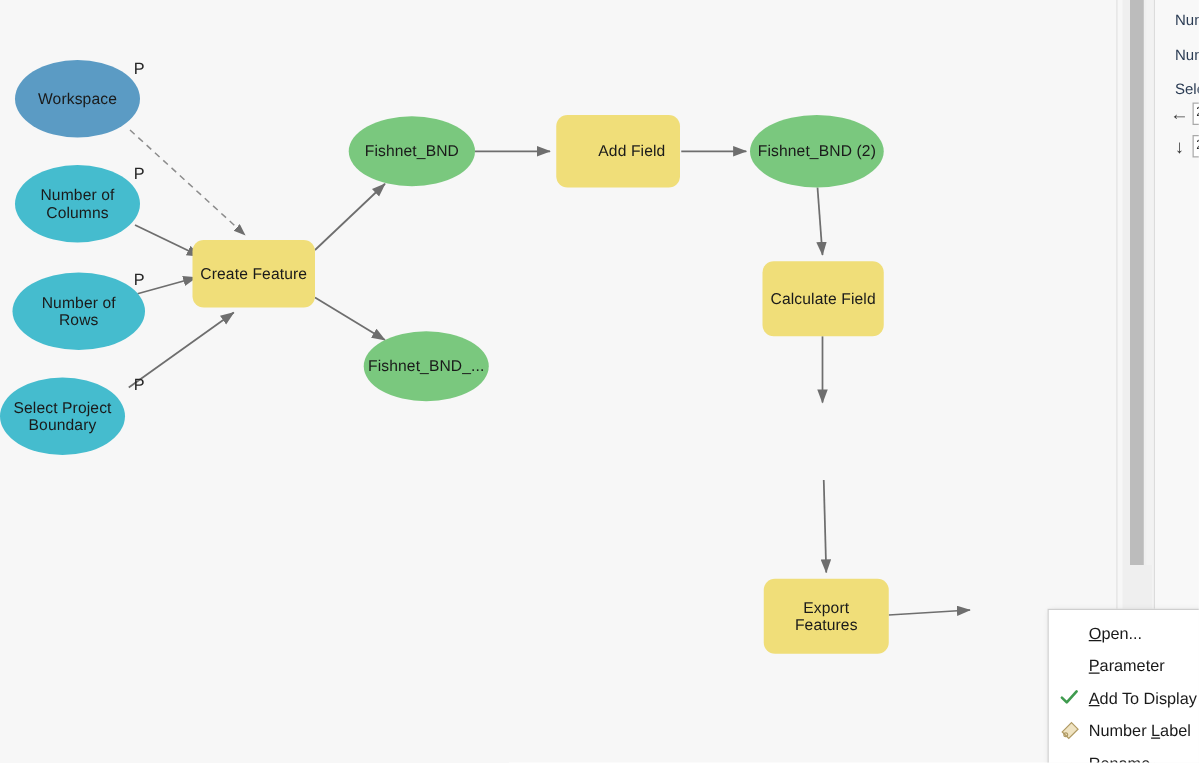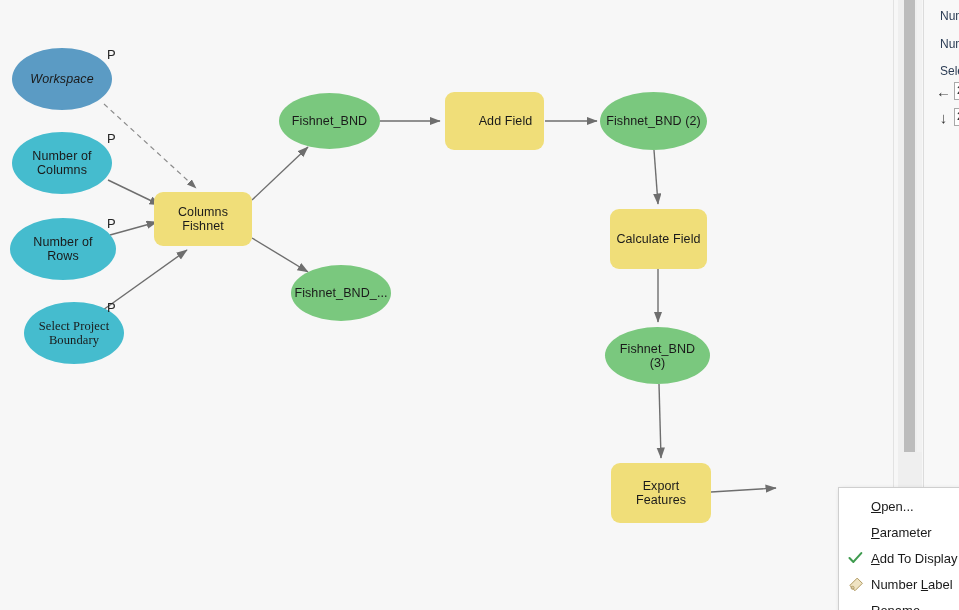--- a/index.html
+++ b/index.html
@@ -213,38 +213,38 @@
 
       <path d="M654,150 L658,204" stroke="#6e6e6e" stroke-width="1.4" fill="none" marker-end="url(#arw)"></path>
 
       <path d="M658,269 L658,322" stroke="#6e6e6e" stroke-width="1.4" fill="none" marker-end="url(#arw)"></path>
 
       <path d="M659,384 L661,458" stroke="#6e6e6e" stroke-width="1.4" fill="none" marker-end="url(#arw)"></path>
 
       <path d="M711,492 L776,488" stroke="#6e6e6e" stroke-width="1.4" fill="none" marker-end="url(#arw)"></path>
     </svg>
 
-    <div class="node ellipse var-blue-dark" style="left:12px;top:48px;width:100px;height:62px;font-style:italic;">
+    <div class="node ellipse var-blue-dark" style="left:12px;top:48px;width:100px;height:62px;">
       <span>Workspace</span>
     </div>
 
     <div class="node ellipse var-blue" style="left:10px;top:218px;width:106px;height:62px;">
       <span>Number of Rows</span>
     </div>
 
     <div class="node ellipse var-blue" style="left:12px;top:132px;width:100px;height:62px;">
       <span>Number of Columns</span>
     </div>
 
-    <div class="node ellipse var-blue" style="left:24px;top:302px;width:100px;height:62px;font-family:Liberation Serif, serif;">
+    <div class="node ellipse var-blue" style="left:0;top:302px;width:100px;height:62px;">
       <span>Select Project Boundary</span>
     </div>
 
     <div class="node tool" style="left:154px;top:192px;width:98px;height:54px;">
-      <span>Columns Fishnet</span>
+      <span>Create Feature</span>
     </div>
 
     <div class="node ellipse var-green" style="left:279px;top:93px;width:101px;height:56px;">
       <span>Fishnet_BND</span>
     </div>
 
     <div class="node ellipse var-green" style="left:291px;top:265px;width:100px;height:56px;">
       <span>Fishnet_BND_...</span>
     </div>
 
@@ -253,23 +253,20 @@
     </div>
 
     <div class="node ellipse var-green" style="left:600px;top:92px;width:107px;height:58px;text-align:right;">
       <span>Fishnet_BND (2)</span>
     </div>
 
     <div class="node tool" style="left:610px;top:209px;width:97px;height:60px;">
       <span>Calculate Field</span>
     </div>
 
-    <div class="node ellipse var-green" style="left:605px;top:327px;width:105px;height:57px;">
-      <span>Fishnet_BND (3)</span>
-    </div>
 
     <div class="node tool" style="left:611px;top:463px;width:100px;height:60px;">
       <span>Export Features</span>
     </div>
 
 
     <div class="plabel" style="left:107px;top:47px;">P</div>
     <div class="plabel" style="left:107px;top:131px;">P</div>
     <div class="plabel" style="left:107px;top:216px;">P</div>
     <div class="plabel" style="left:107px;top:300px;">P</div>

